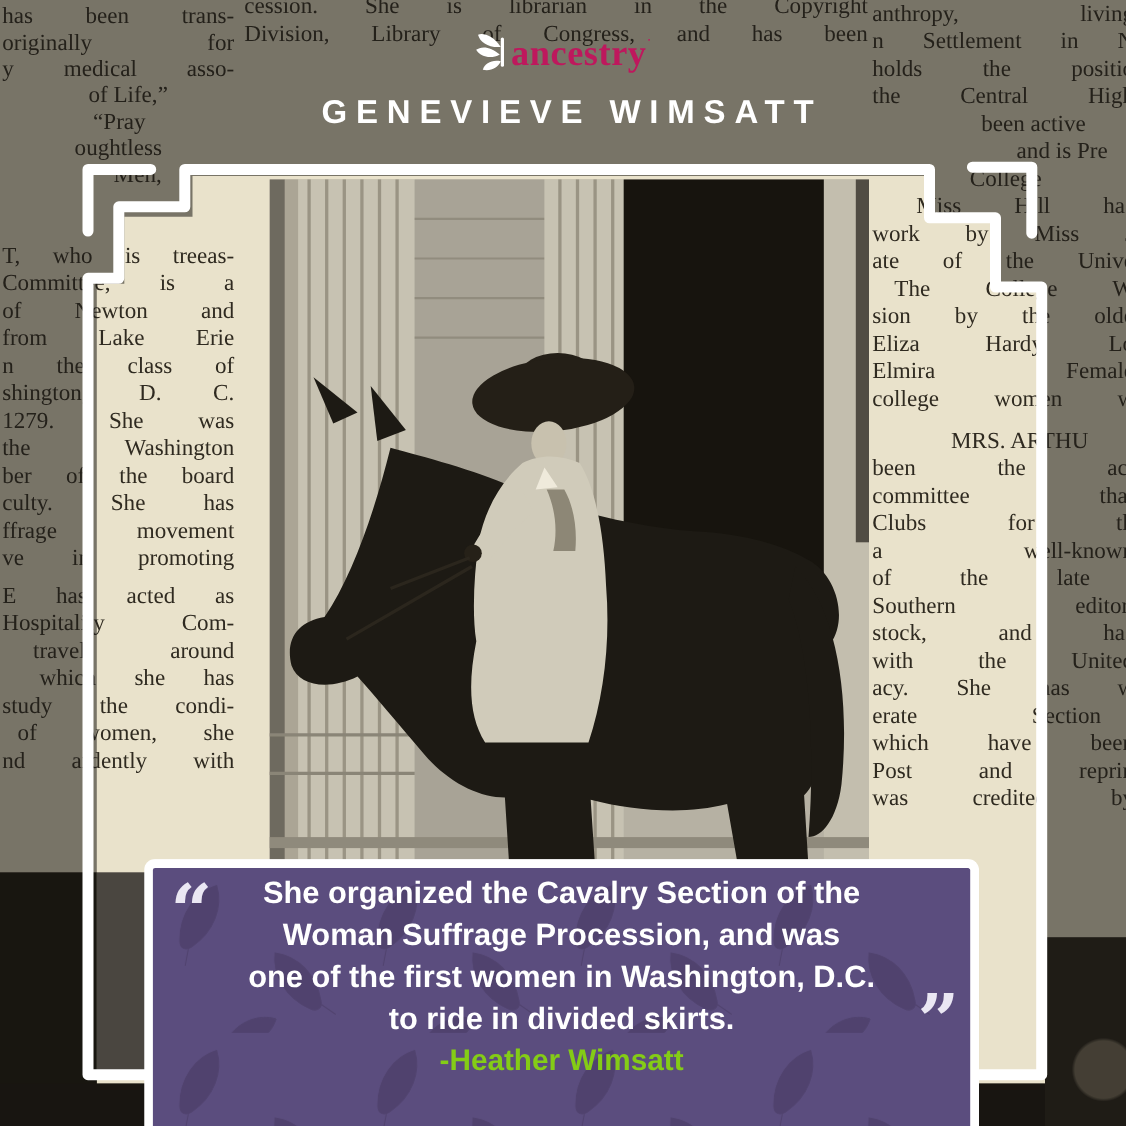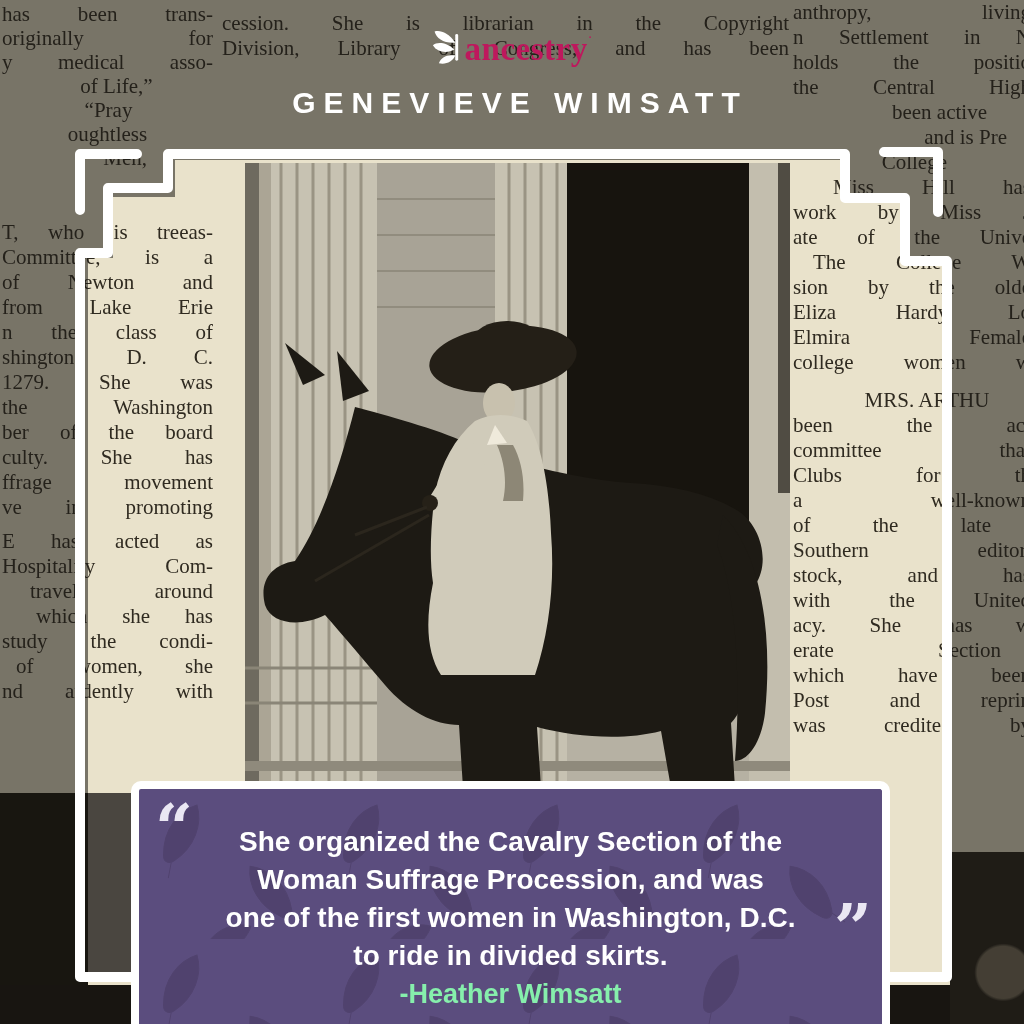--- a/index.html
+++ b/index.html
@@ -1,21 +1,21 @@
 <!DOCTYPE html>
 <html><head>
 <meta charset="utf-8">
 <style>
   html,body{margin:0;padding:0;background:#2a2722;}
   .canvas{position:relative;width:1024px;height:1024px;overflow:hidden;
           background:#e9e2cb;font-family:"Liberation Serif",serif;}
   
   .np{position:absolute;}
   #col-left{left:2px;top:0;width:211px;height:745px;}
-  #col-center-top{left:222px;top:18px;width:567px;height:60px;}
+  #col-center-top{left:222px;top:0;width:567px;height:60px;}
   #col-right{left:793px;top:0;width:238px;height:745px;}
   .np .blk{position:absolute;left:0;right:0;}
   .ln{font-size:21px;line-height:25px;color:#2f2a20;}
   #col-left .blk:first-child .ln{line-height:24px;}
   .ln.j{text-align:justify;text-align-last:justify;}
   .ln.l{text-align:center;}
   .ln.r{text-align:right;}
   .ln.c{text-align:center;}
   
   .blphoto{position:absolute;left:0;top:793px;width:88px;height:231px;background:#161209;}
@@ -36,24 +36,24 @@
   .logo svg{width:31px;height:38px;margin-right:2px;}
   .tm{font-size:14px;line-height:14px;align-self:flex-start;margin-top:3px;}
   .title{position:absolute;top:86px;left:0;width:100%;margin:0;text-align:center;
          font-family:"Liberation Sans",sans-serif;font-weight:bold;font-size:30px;
          letter-spacing:8px;padding-left:8px;color:#fff;}
   
   .quote-box{position:absolute;left:131px;top:781px;width:759px;height:243px;
        box-sizing:border-box;border:8px solid #fff;border-bottom:none;
        border-radius:10px 10px 0 0;background:#5b4d7e;overflow:hidden;}
   .leaves{position:absolute;left:0;top:0;width:100%;height:100%;}
-  .q-lines{position:relative;margin-top:34px;}
+  .q-lines{position:relative;margin-top:4px;}
   .q-lines .ln{font-family:"Liberation Sans",sans-serif;font-weight:bold;color:#fff;
        font-size:28px;line-height:38px;text-align:center;}
-  .attr{position:relative;text-align:center;color:#86efac;margin-top:2px;
+  .attr{position:relative;text-align:center;color:#84cc16;margin-top:2px;
        font-family:"Liberation Sans",sans-serif;font-weight:bold;font-size:27px;line-height:34px;}
   .qmark{position:absolute;font-family:"DejaVu Serif",serif;font-weight:bold;
        color:#eae7f3;font-size:66px;line-height:1;}
   .qmark.open{left:16px;top:6px;}
   .qmark.close{right:10px;top:106px;}
 </style>
 </head>
 <body>
 
 <div class="canvas">

